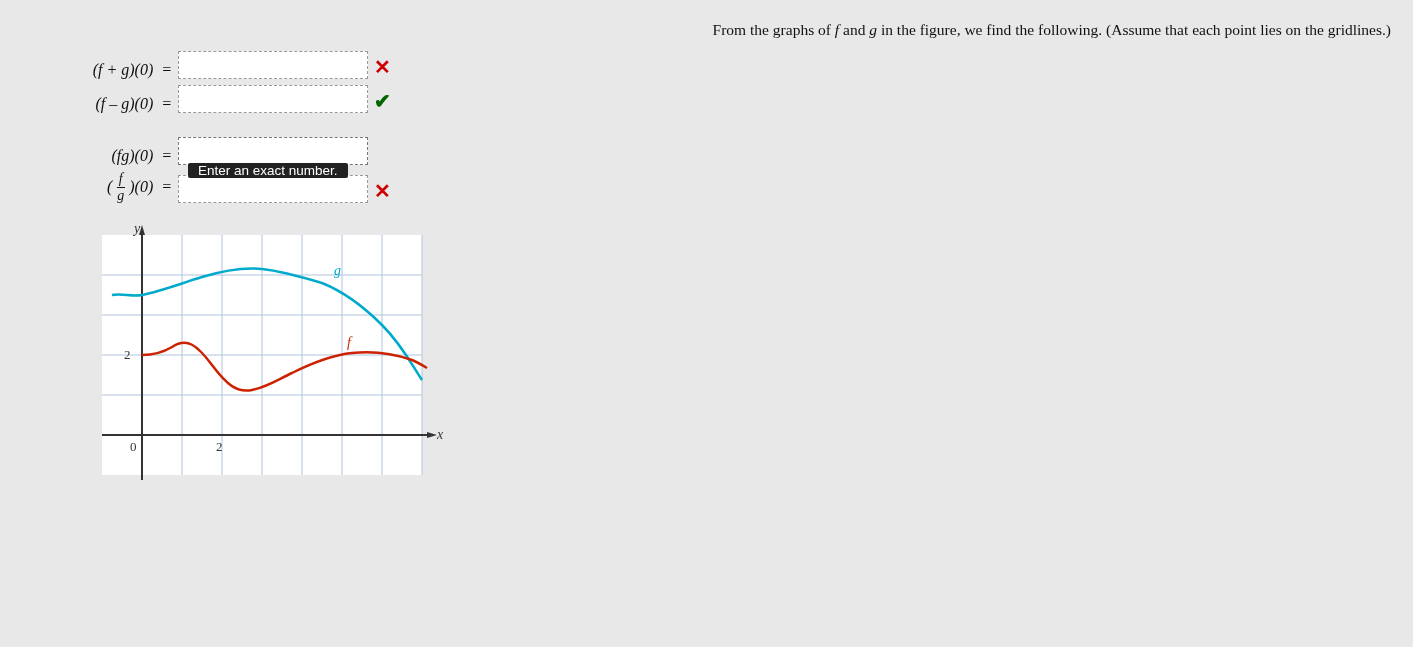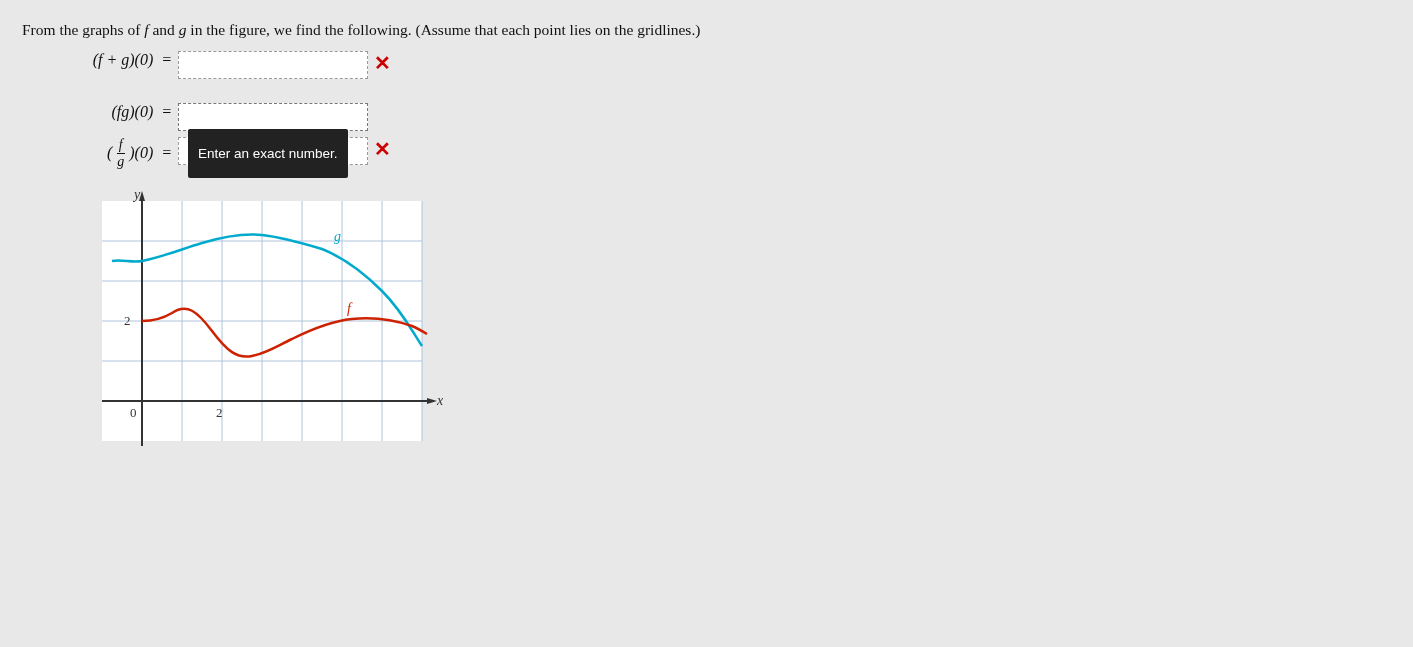--- a/index.html
+++ b/index.html
@@ -10,30 +10,31 @@
       color: #111;
       padding: 18px 22px;
       width: 1413px;
       min-height: 647px;
     }
 
     .problem-text {
       font-size: 15.5px;
       margin-bottom: 10px;
       line-height: 1.5;
+      text-align: right;
     }
 
     .equations-block {
       margin-left: 10px;
       margin-bottom: 14px;
     }
 
     .eq-row {
       display: flex;
-      align-items: flex-start;
+      align-items: flex-end;
       margin-bottom: 6px;
       position: relative;
     }
 
     .eq-label {
       min-width: 140px;
       text-align: right;
       margin-right: 6px;
       font-size: 16px;
       font-style: italic;
@@ -65,21 +66,21 @@
 
     .tooltip-box {
       position: absolute;
       left: 156px;
       top: 26px;
       background: #222;
       color: white;
       font-size: 13.5px;
       font-family: Arial, sans-serif;
       font-style: normal;
-      padding: 17px 10px;
+      padding: 0 10px;
       border-radius: 2px;
       white-space: nowrap;
       z-index: 10;
     }
 
     .frac {
       display: inline-flex;
       flex-direction: column;
       align-items: center;
       font-size: 14px;
@@ -121,20 +122,25 @@
   </div>
 
   <div class="equations-block">
 
     <div class="eq-row">
       <span class="eq-label">(<em>f</em> + <em>g</em>)(0) &nbsp;=</span>
       <input class="eq-input" type="text" value="" style="">
       <span class="icon-x">✕</span>
     </div>
 
+    <div class="eq-row">
+      <span class="eq-label">(<em>f</em> – <em>g</em>)(0) &nbsp;=</span>
+      <input class="eq-input" type="text" value="" style="">
+      <span class="icon-check">✔</span>
+    </div>
 
     <div class="eq-row" style="position:relative;margin-top:24px;">
       <span class="eq-label">(<em>fg</em>)(0) &nbsp;=</span>
       <input class="eq-input" type="text" value="" style="border: 1.5px dashed rgb(119, 119, 119);">
       <div class="tooltip-box">Enter an exact number.</div>
     </div>
 
     <div class="eq-row">
       <span class="eq-label" style="display:flex;align-items:center;justify-content:flex-end;">
         <span style="margin-right:2px;">(</span>

